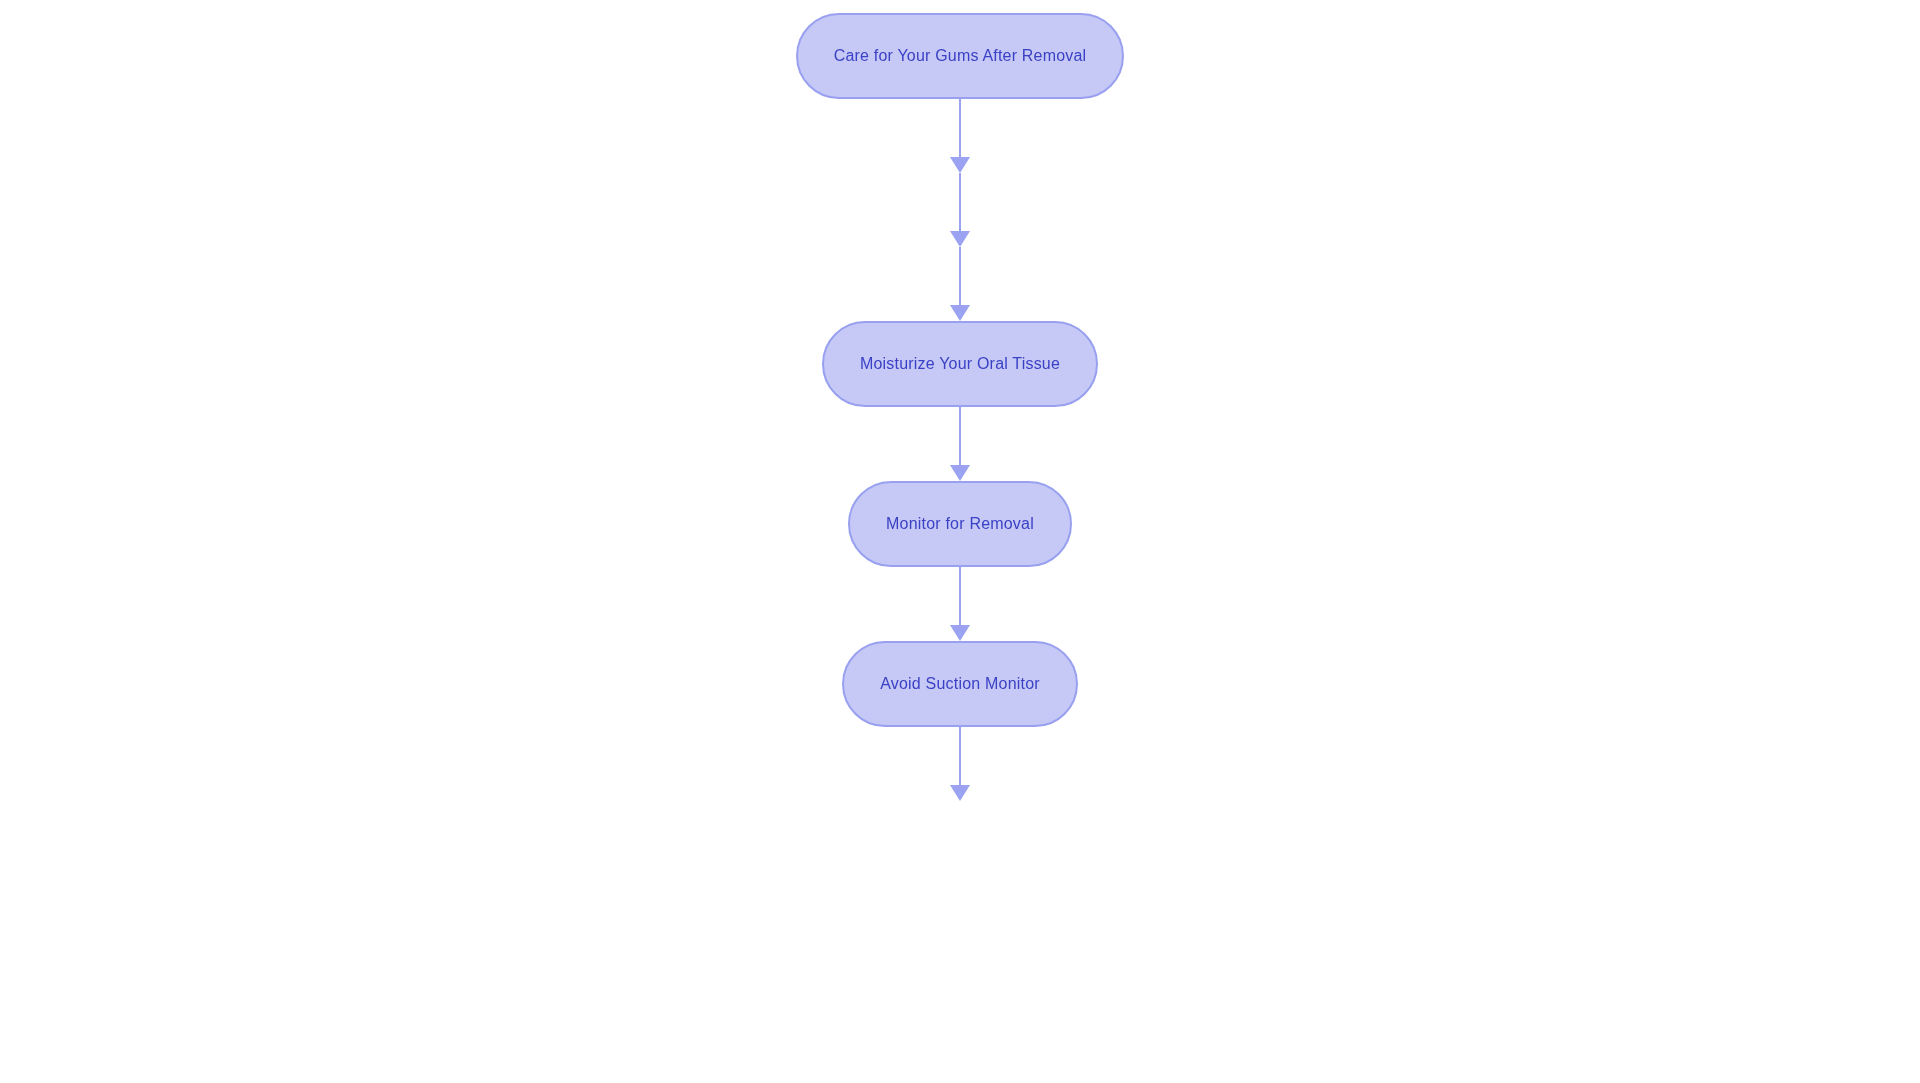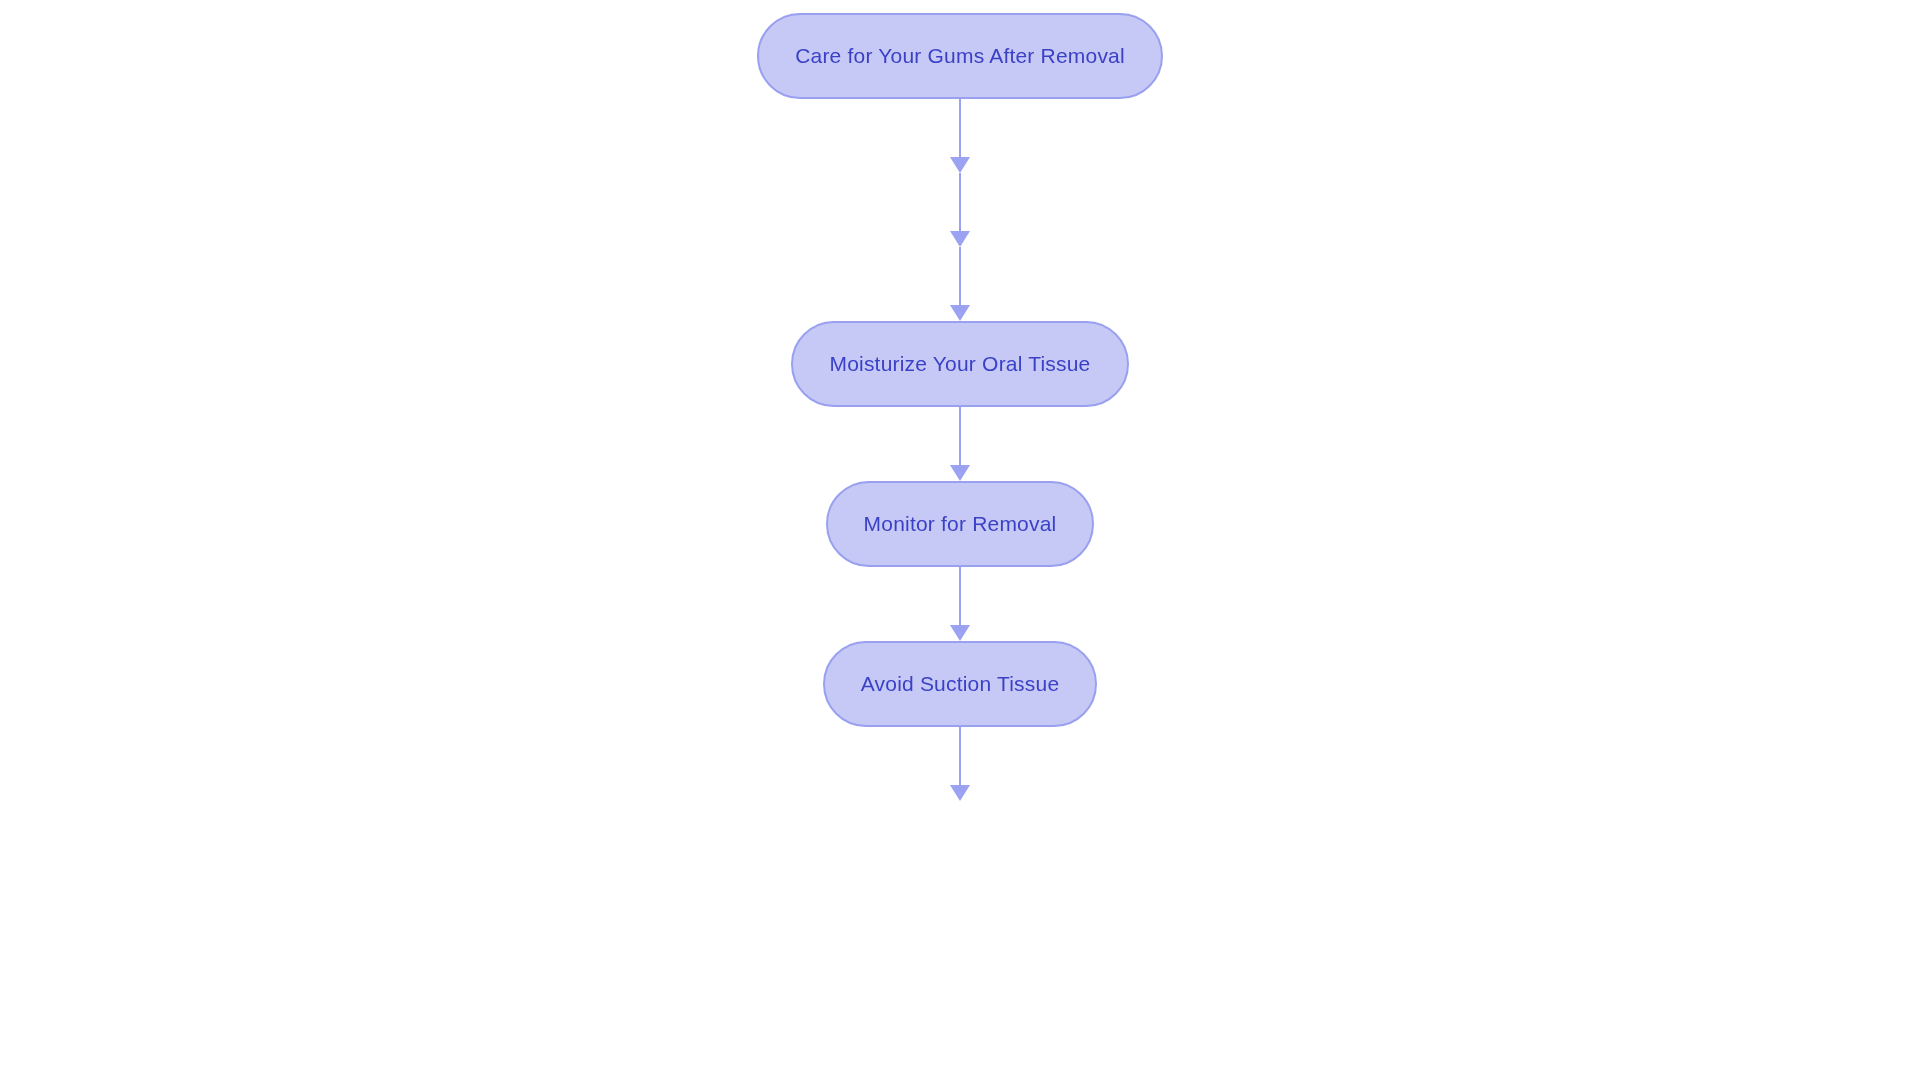--- a/index.html
+++ b/index.html
@@ -27,21 +27,21 @@
     height: 86px;
     box-sizing: border-box;
     border-radius: 43px;
     background: var(--node-fill, #c6c9f6);
     border: 2px solid var(--node-border, #98a0ef);
     color: var(--node-text, #3b41c5);
     display: flex;
     align-items: center;
     justify-content: center;
     padding: 0 36px;
-    font-size: 21px;
+    font-size: 16px;
     letter-spacing: 0.2px;
     white-space: nowrap;
     flex: 0 0 auto;
   }
   .flow-arrow {
     width: 24px;
     height: 74px;
     flex: 0 0 auto;
     display: flex;
     flex-direction: column;
@@ -98,21 +98,21 @@
   <div class="flow-node">
     <span>Monitor for Removal</span>
   </div>
 
   <div class="flow-arrow">
     <div class="shaft"></div>
     <div class="head"></div>
   </div>
 
   <div class="flow-node">
-    <span>Avoid Suction Tissue</span>
+    <span>Avoid Suction Monitor</span>
   </div>
 
   <div class="flow-arrow">
     <div class="shaft"></div>
     <div class="head"></div>
   </div>
 
 
 </div>
 

